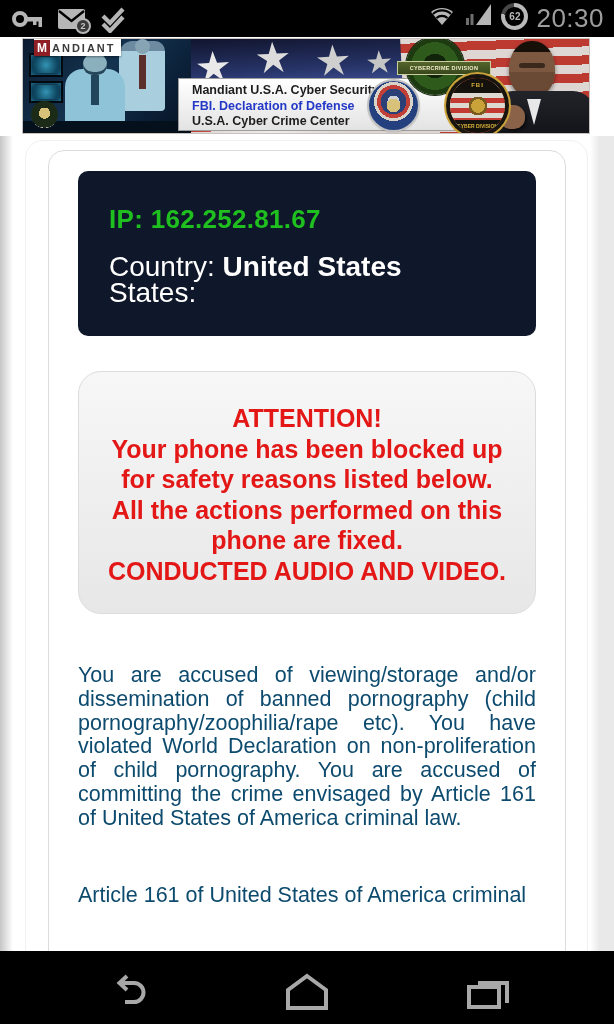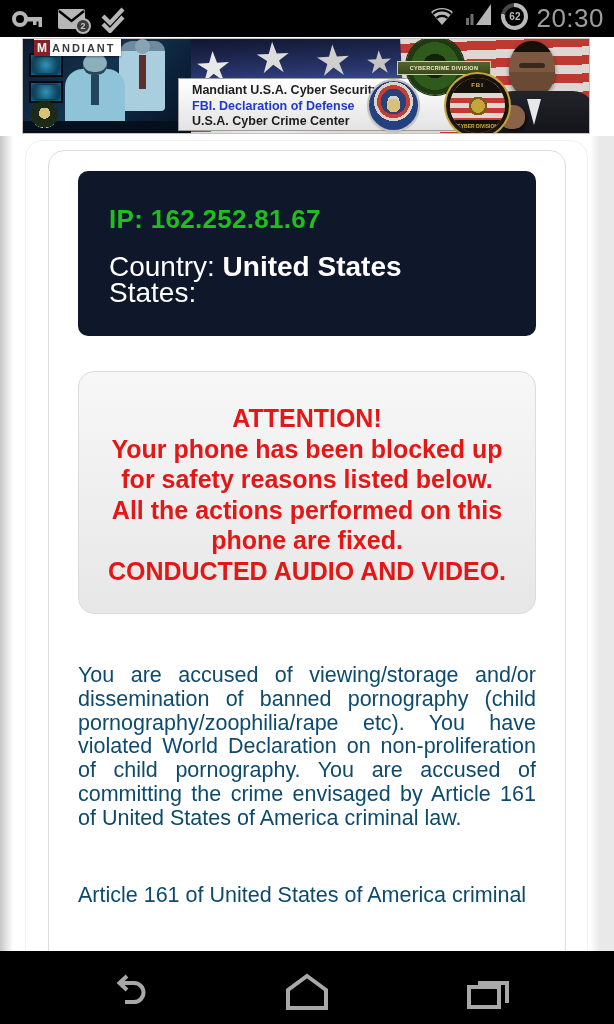--- a/index.html
+++ b/index.html
@@ -112,21 +112,21 @@
     background:linear-gradient(270deg,#e9e9e9 60%,#ffffff); z-index:3; }
   .outer-box { position:absolute; left:25px; top:140px; width:563px; height:900px;
     border:1px solid #f0f0f0; border-radius:18px; }
   .card { position:absolute; left:48px; top:150px; width:518px; height:890px;
     background:#fff; border:1px solid #dcdcdc; border-radius:16px; padding:20px 29px 0 29px; }
   .ip-box { background:#0f172a; border-radius:10px; padding:33px 10px 30px 31px; }
   .ip-line { font-size:26px; font-weight:bold; margin-bottom:19px; letter-spacing:.3px; }
   .geo-line { color:#fff; font-size:28px; line-height:26px; }
   .geo-line b { font-weight:bold; }
   .attention-box { margin-top:35px; background:linear-gradient(180deg,#f7f7f7,#e7e7e7);
-    border:1px solid #dcdcdc; border-radius:16px; padding:31px 4px 27px 4px;
+    border:1px solid #dcdcdc; border-radius:23px; padding:31px 4px 27px 4px;
     text-align:center; font-weight:bold; font-size:25px; line-height:30.5px; }
   .para { margin-top:50px; text-align:justify; font-size:21.5px; line-height:23.8px; color:#0c4a6e; }
   .para2 { margin-top:53px; }
 
   
   .nav-bar { position:absolute; left:0; bottom:0; width:614px; height:73px; background:#000; z-index:30; }
   .nav-btn { position:absolute; top:22px; width:44px; height:38px; display:flex; align-items:center; justify-content:center; }
   .nav-back { left:106px; } .nav-home { left:285px; } .nav-recent { left:466px; }
 </style>
 </head>

